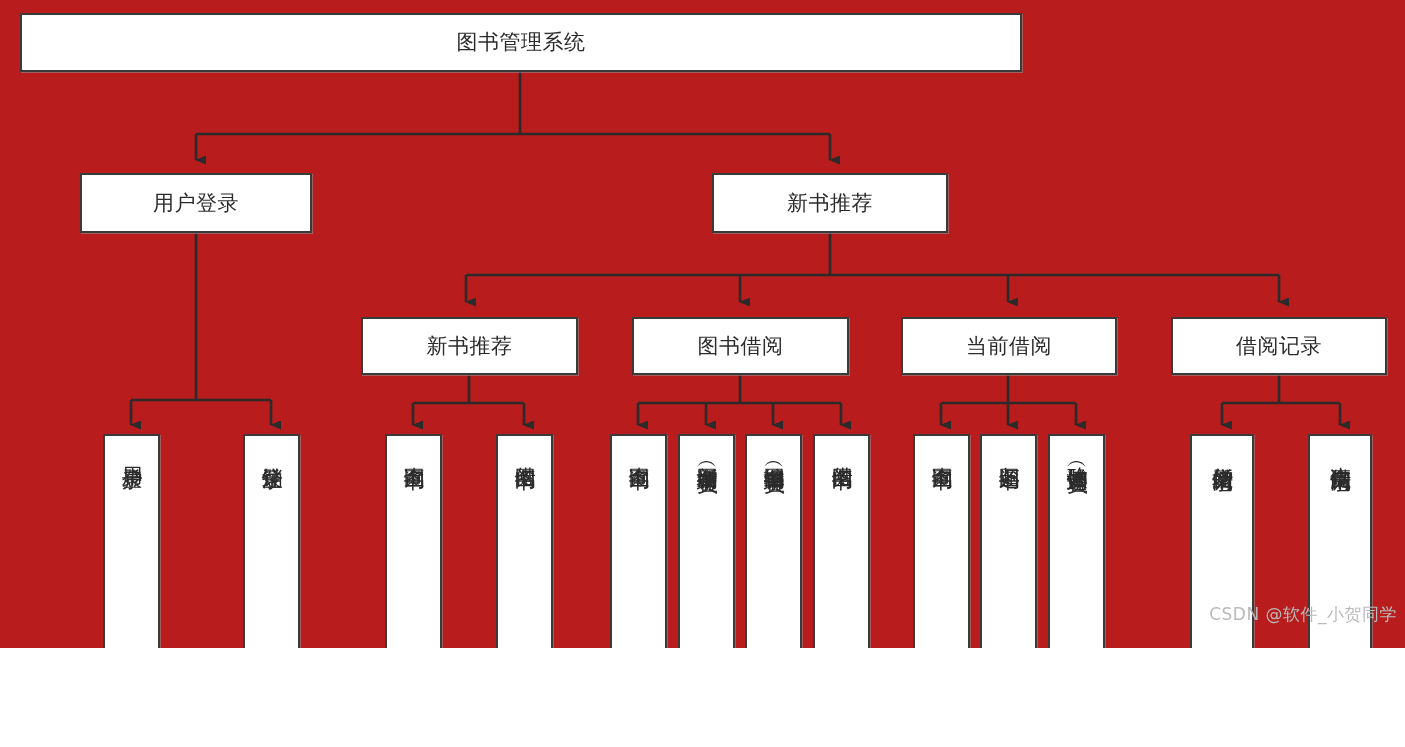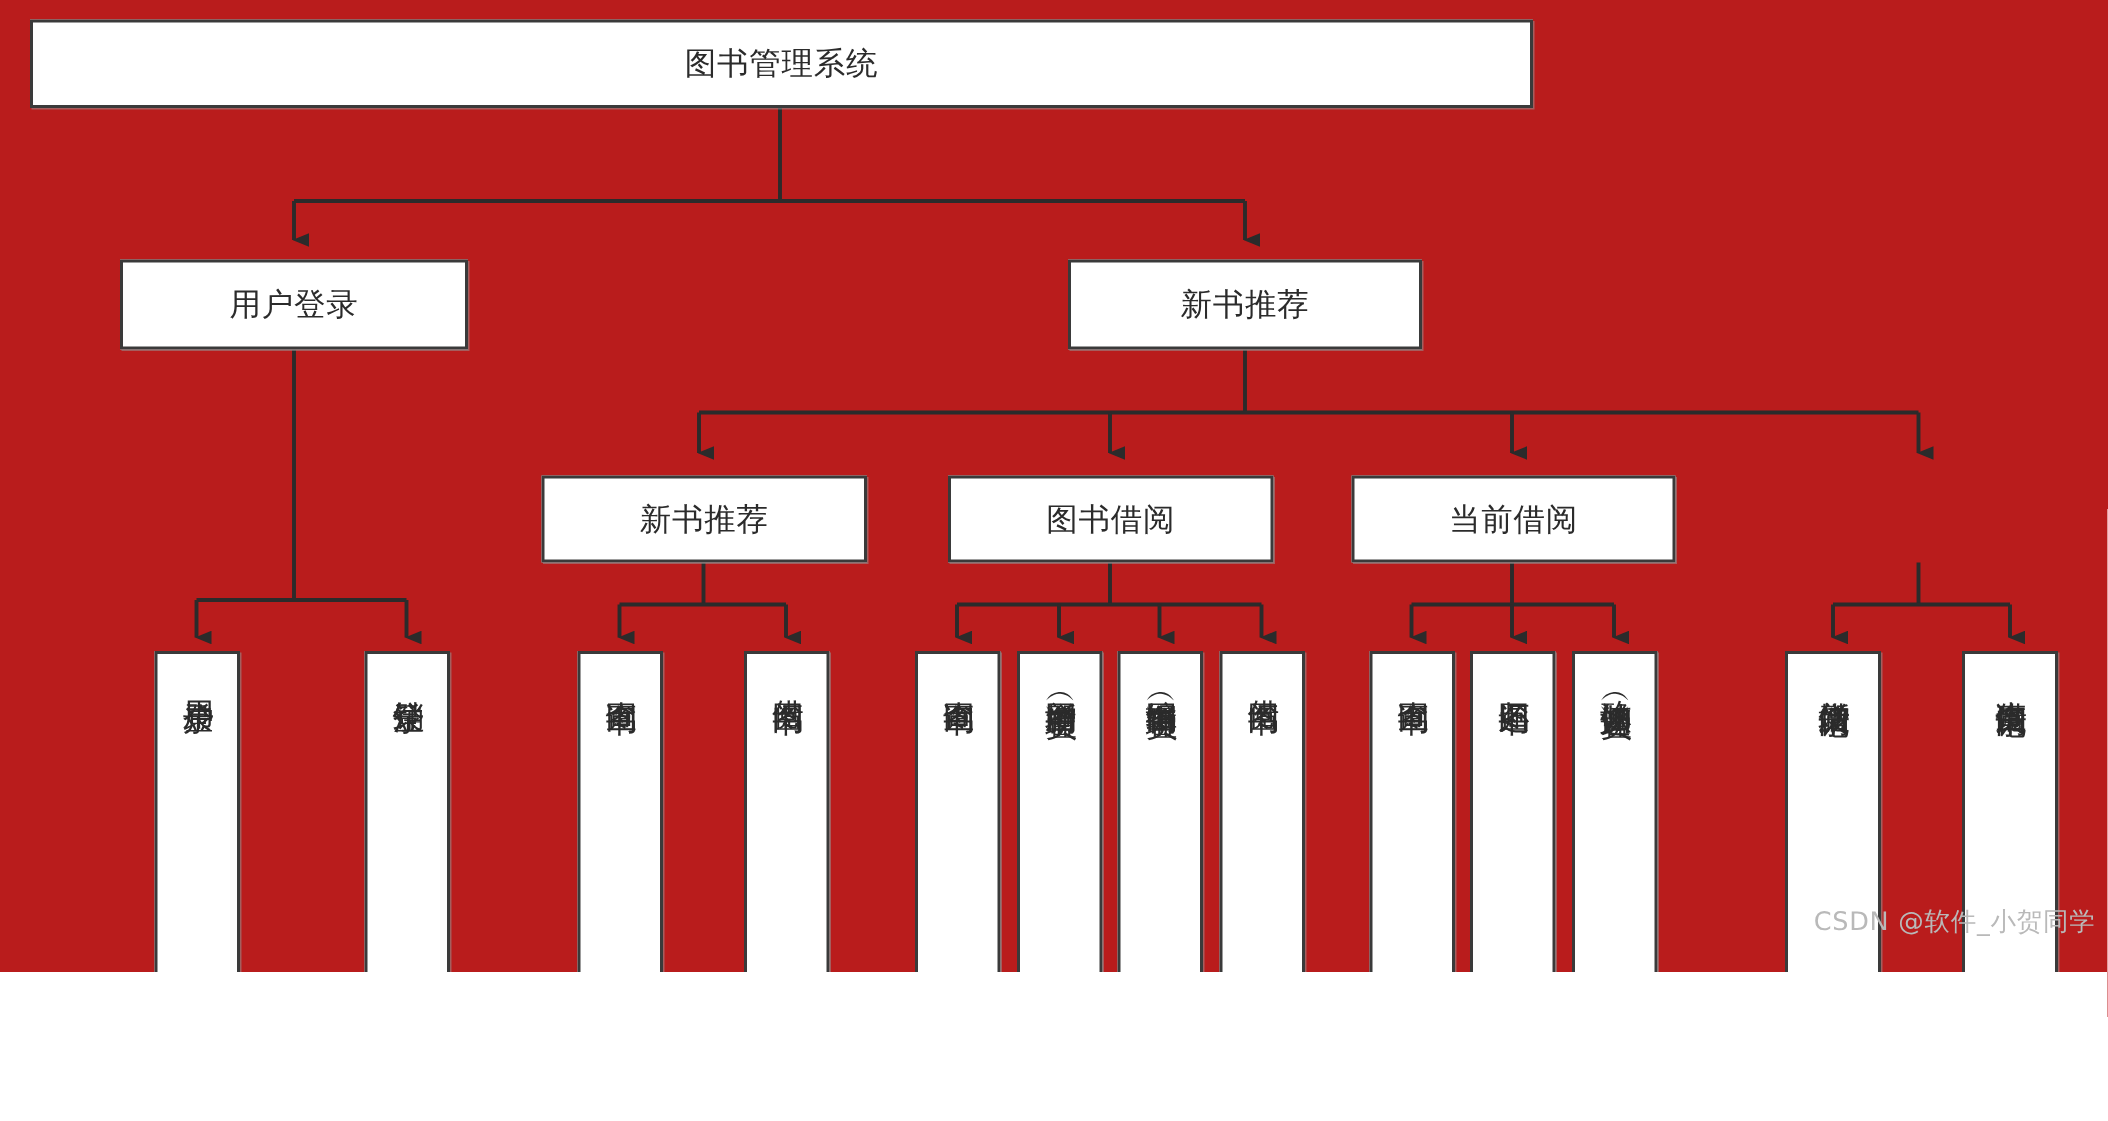--- a/index.html
+++ b/index.html
@@ -137,20 +137,23 @@
 
   <div class="node" style="left:361px; top:317px; width:217px; height:58px;">
     <span class="label">新书推荐</span>
   </div>
   <div class="node" style="left:632px; top:317px; width:217px; height:58px;">
     <span class="label">图书借阅</span>
   </div>
   <div class="node" style="left:901px; top:317px; width:216px; height:58px;">
     <span class="label">当前借阅</span>
   </div>
+  <div class="node" style="left:1171px; top:317px; width:216px; height:58px;">
+    <span class="label">借阅记录</span>
+  </div>
 
   <div class="node leaf" style="left:103px; top:434px; width:57px; height:299px;">
     <span class="label">用户登录</span>
   </div>
   <div class="node leaf" style="left:243px; top:434px; width:57px; height:299px;">
     <span class="label">注销登录</span>
   </div>
 
   <div class="node leaf" style="left:385px; top:434px; width:57px; height:299px;">
     <span class="label">查询图书</span>

